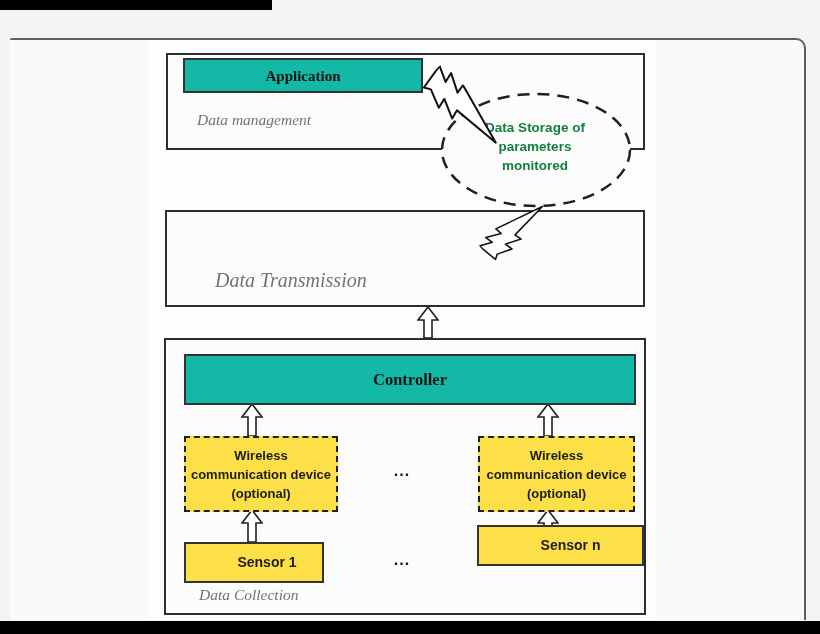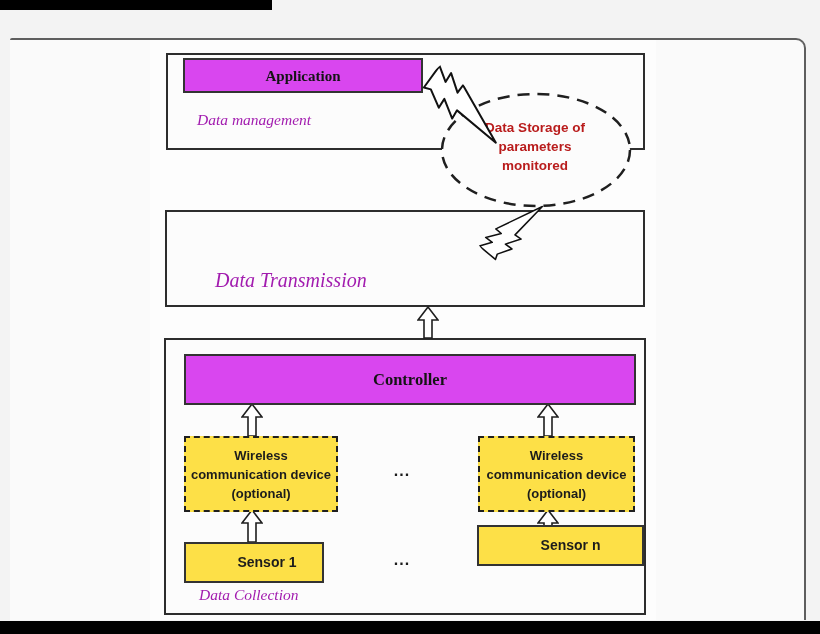--- a/index.html
+++ b/index.html
@@ -20,31 +20,31 @@
   .figure-area { position:absolute; left:150px; top:40px; width:506px; height:580px; background:#fdfdfd; }
 
   .container-box {
     position:absolute; border:2px solid #2d2d2d; background:#fcfcfc;
   }
   .c1 { left:166px; top:53px;  width:479px; height:97px; }
   .c2 { left:165px; top:210px; width:480px; height:97px; }
   .c3 { left:164px; top:338px; width:482px; height:277px; }
 
   .gray-box {
-    position:absolute; background:#d946ef; border:2px solid #333;
+    position:absolute; background:#14b8a6; border:2px solid #333;
     text-align:center; color:#141414;
     font-family:"Liberation Serif", serif; font-weight:bold;
   }
   .app-box  { left:183px; top:58px;  width:240px; height:35px; line-height:32px; font-size:15px; }
   .wct-box  { left:174px; top:228px; width:308px; height:39px; line-height:36px; font-size:16px; }
   .ctrl-box { left:184px; top:354px; width:452px; height:51px; line-height:48px; font-size:16.5px; }
 
   .layer-label {
     position:absolute; font-family:"Liberation Serif", serif;
-    font-style:italic; color:#a21caf;
+    font-style:italic; color:#737373;
   }
   .lbl-dm { left:197px; top:111px; font-size:15.5px; }
   .lbl-dt { left:215px; top:269px; font-size:20px; }
   .lbl-dc { left:199px; top:586px; font-size:15.5px; }
 
   .sans-box {
     position:absolute; background:#fde047; color:#1c1c1c;
     font-weight:bold; text-align:center; font-family:"Liberation Sans", sans-serif;
   }
   .device { border:2px dashed #1f1f1f; font-size:13px; line-height:19px; padding-top:8px; }
@@ -54,21 +54,21 @@
   .sensor-left  { left:184px; top:542px; width:140px; height:41px;padding-left:26px; }
   .sensor-right { left:477px; top:525px; width:167px; height:41px;padding-left:20px; }
 
   .dots { position:absolute; width:50px; text-align:center; font-weight:bold;
           font-size:16px; color:#1c1c1c; letter-spacing:1px; }
   .dots-devices { left:377px; top:462px; }
   .dots-sensors { left:377px; top:551px; }
 
   .storage-text {
     position:absolute; left:479px; top:118px; width:112px; text-align:center;
-    font-weight:bold; font-size:13.5px; line-height:19px; color:#b91c1c;
+    font-weight:bold; font-size:13.5px; line-height:19px; color:#15803d;
   }
 
   svg.ellipse-svg { position:absolute; left:438px; top:90px; }
   svg.bolt { position:absolute; }
   .bolt1 { left:444px; top:62px;  transform:rotate(-41deg); }
   .bolt2 { left:497px; top:183px; transform:rotate(-127deg) scale(0.78); }
   svg.up-arrow { position:absolute; }
   .arrow-mid { left:417px; top:306px; }
   .arrow-dl  { left:241px; top:403px; }
   .arrow-dr  { left:537px; top:403px; }

